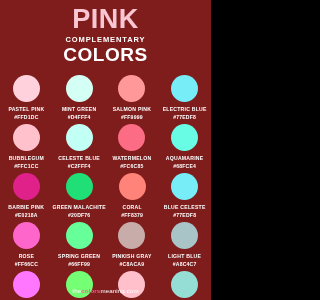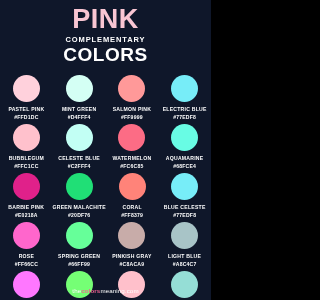--- a/index.html
+++ b/index.html
@@ -13,21 +13,21 @@
     overflow: hidden;
     font-family: "Liberation Sans", sans-serif;
     color: #ffffff;
     -webkit-font-smoothing: antialiased;
   }
 
   .poster {
     position: relative;
     width: 211px;
     height: 300px;
-    background: #0f172a;
+    background: #7f1d1d;
     box-sizing: border-box;
     display: flex;
     flex-direction: column;
     align-items: flex-start;
   }
 
   
   .header {
     width: 100%;
     text-align: center;

